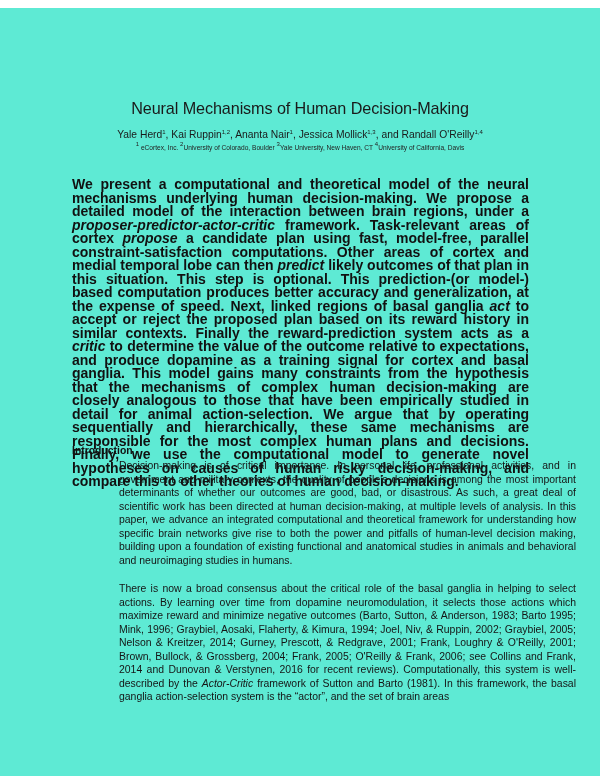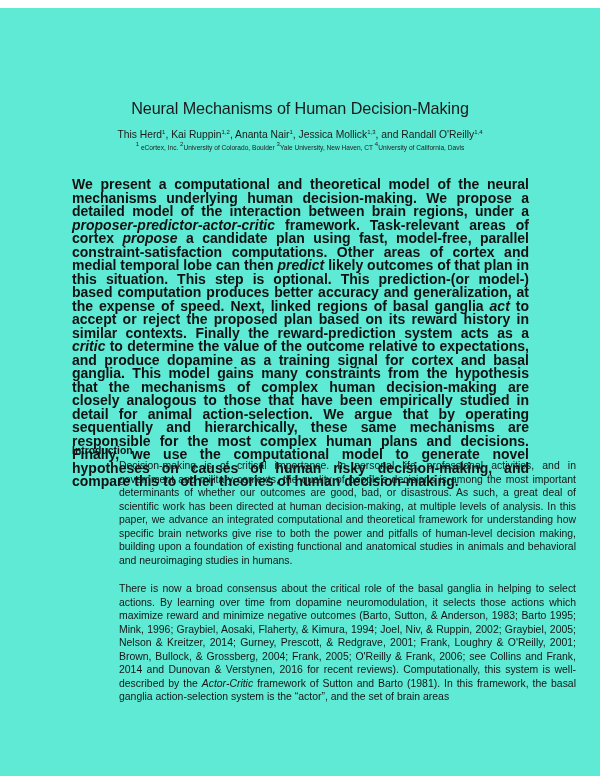--- a/index.html
+++ b/index.html
@@ -21,21 +21,21 @@
   .para p, .abstract-text p { margin: 0; }
 </style>
 </head>
 <body>
 
 <div class="page">
 
   <div class="title">Neural Mechanisms of Human Decision-Making</div>
 
   <div class="authors">
-    <span><span>This Herd</span><sup>1</sup><span>, </span></span>
+    <span><span>Yale Herd</span><sup>1</sup><span>, </span></span>
     <span><span>Kai Ruppin</span><sup>1,2</sup><span>, </span></span>
     <span><span>Ananta Nair</span><sup>1</sup><span>, </span></span>
     <span><span>Jessica Mollick</span><sup>1,3</sup><span>, and </span></span>
     <span><span>Randall O'Reilly</span><sup>1,4</sup><span></span></span>
   </div>
 
   <div class="affil">
     <span><sup>1</sup> <span>eCortex, Inc. </span></span>
     <span><sup>2</sup><span>University of Colorado, Boulder </span></span>
     <span><sup>3</sup><span>Yale University, New Haven, CT </span></span>

